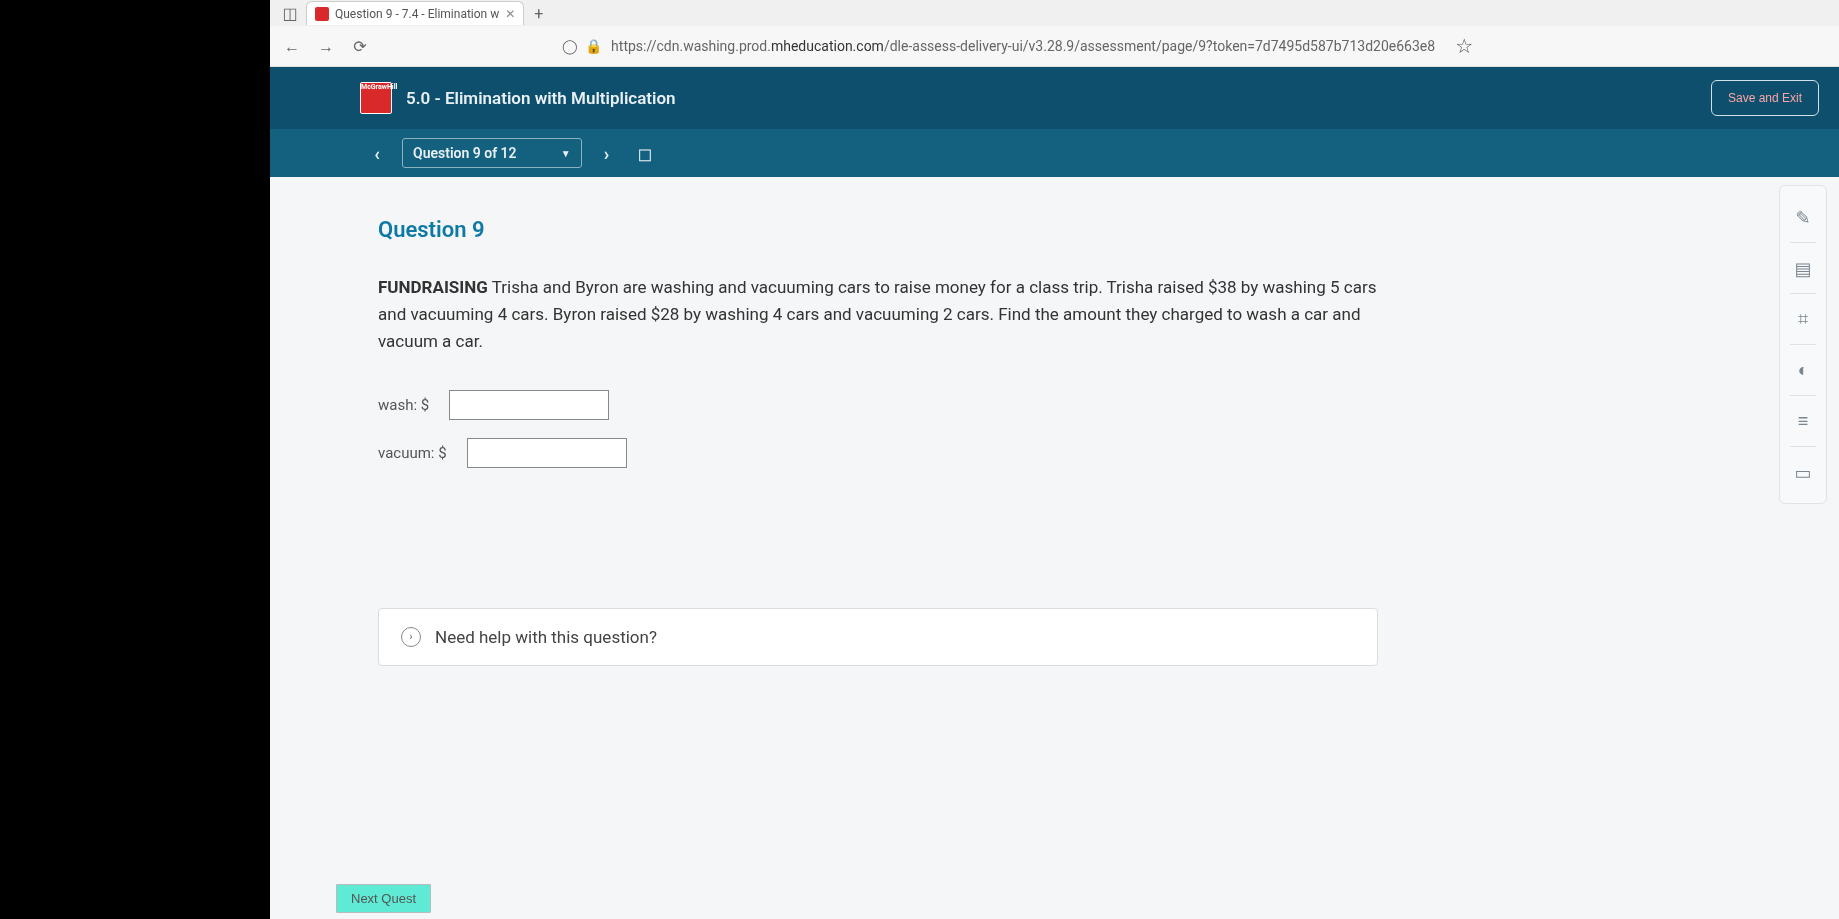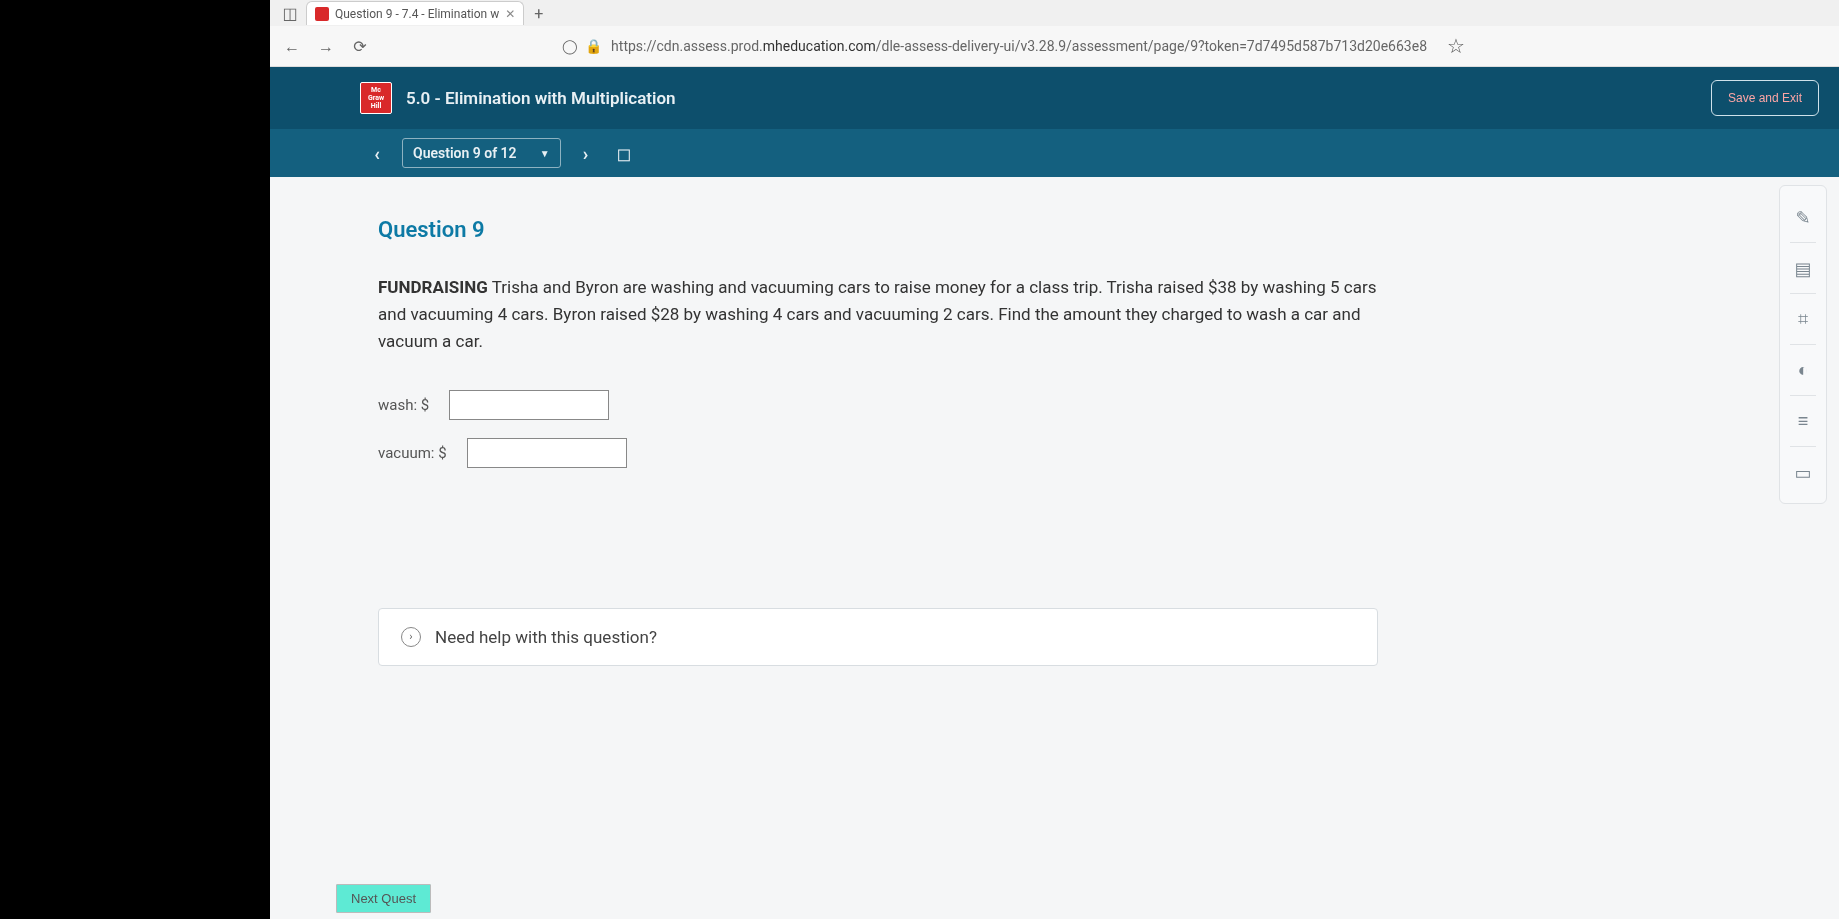--- a/index.html
+++ b/index.html
@@ -78,22 +78,21 @@
   padding: 0 20px 0 90px;
   height:62px;
   gap:14px;
 }
 .logo {
   width:32px; height:32px;
   background:#d9292a;
   border:1px solid #fff;
   border-radius:2px;
   display:flex;
-  flex-direction:column;
-  justify-content:center;
+  justify-content:space-between;
   font-size:7px; line-height:8px; text-align:center; font-weight:bold;
 }
 .assignment-title { font-size:17px; font-weight:600; color:#e8f0f4;}
 .save-exit {
   margin-left:auto;
   border:1.5px solid #cfe2ea;
   border-radius:6px;
   padding:10px 16px;
   font-size:12px;
   color:#fca5a5;
@@ -110,21 +109,21 @@
 .chev { color:#e8f0f4; font-size:18px; width:30px; text-align:center; font-weight:bold;}
 .question-select {
   border:1px solid #8db2c1;
   background:#14607f;
   color:#e8f0f4;
   padding:6px 10px;
   border-radius:3px;
   font-size:14px;
   display:flex;
   align-items:center;
-  gap:23px;
+  gap:44px;
   font-weight:600;
 }
 .dropdown-caret { font-size:10px;}
 .bookmark {
   color:#e8f0f4;
   font-size:18px;
   margin-left:6px;
 }
 .content {
   flex:1;
@@ -236,21 +235,21 @@
       <span class="new-tab">+</span>
     </div>
     <div class="addr-row">
       <span class="nav-btn">←</span>
       <span class="nav-btn">→</span>
       <span class="nav-btn">⟳</span>
       <div class="addr-bar">
         <span>◯</span>
         <span class="lock-icon">🔒</span>
         <span>
-          <span>https://cdn.assess.prod.</span><span class="url-strong">mheducation.com</span><span>/dle-assess-delivery-ui/v3.28.9/assessment/page/9?token=7d7495d587b713d20e663e8</span>
+          <span>https://cdn.washing.prod.</span><span class="url-strong">mheducation.com</span><span>/dle-assess-delivery-ui/v3.28.9/assessment/page/9?token=7d7495d587b713d20e663e8</span>
         </span>
         <span class="star-icon">☆</span>
       </div>
     </div>
   </div>
 
   <div class="app-header">
     <div class="logo">
       <span>Mc</span>
       <span>Graw</span>

